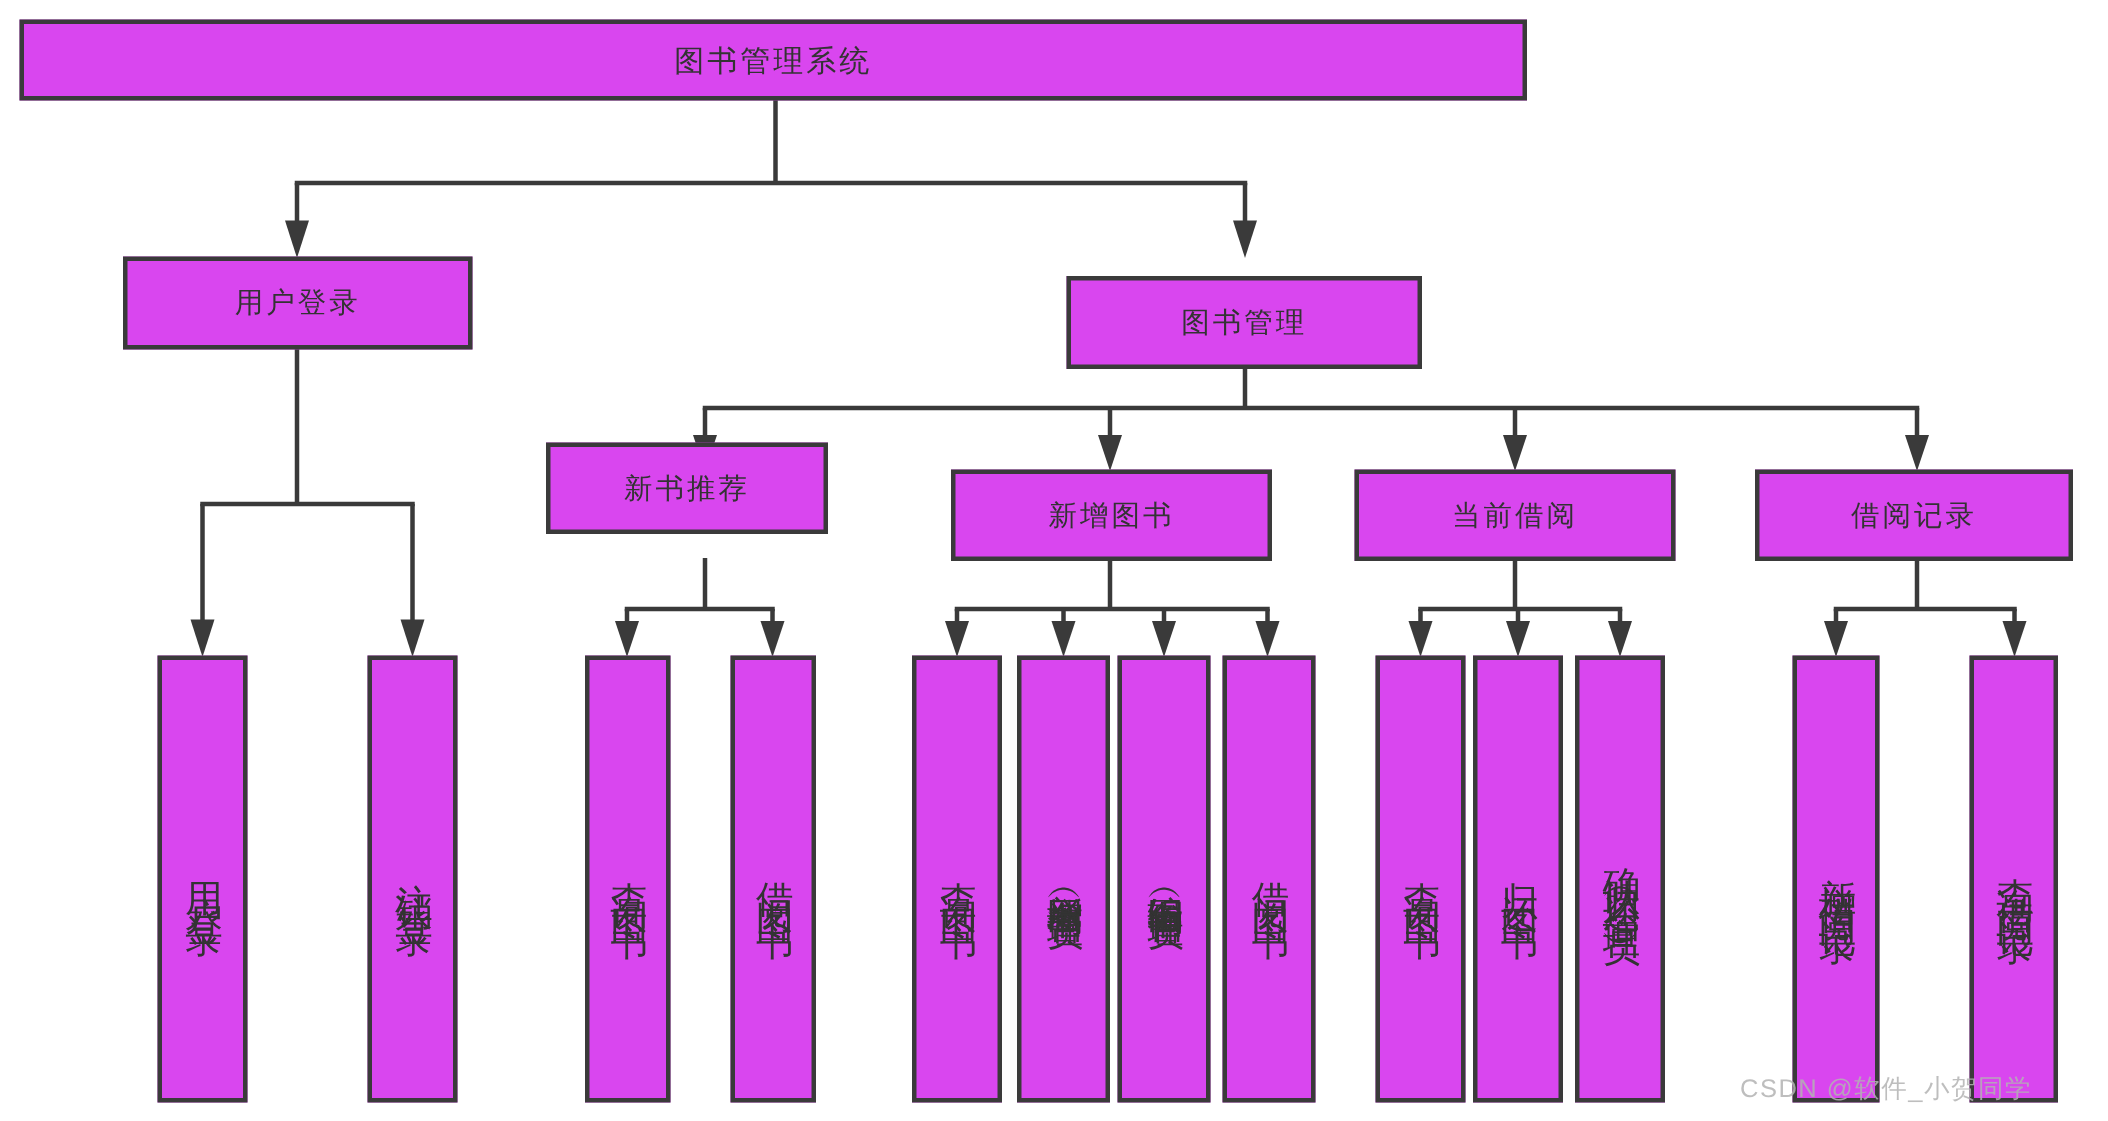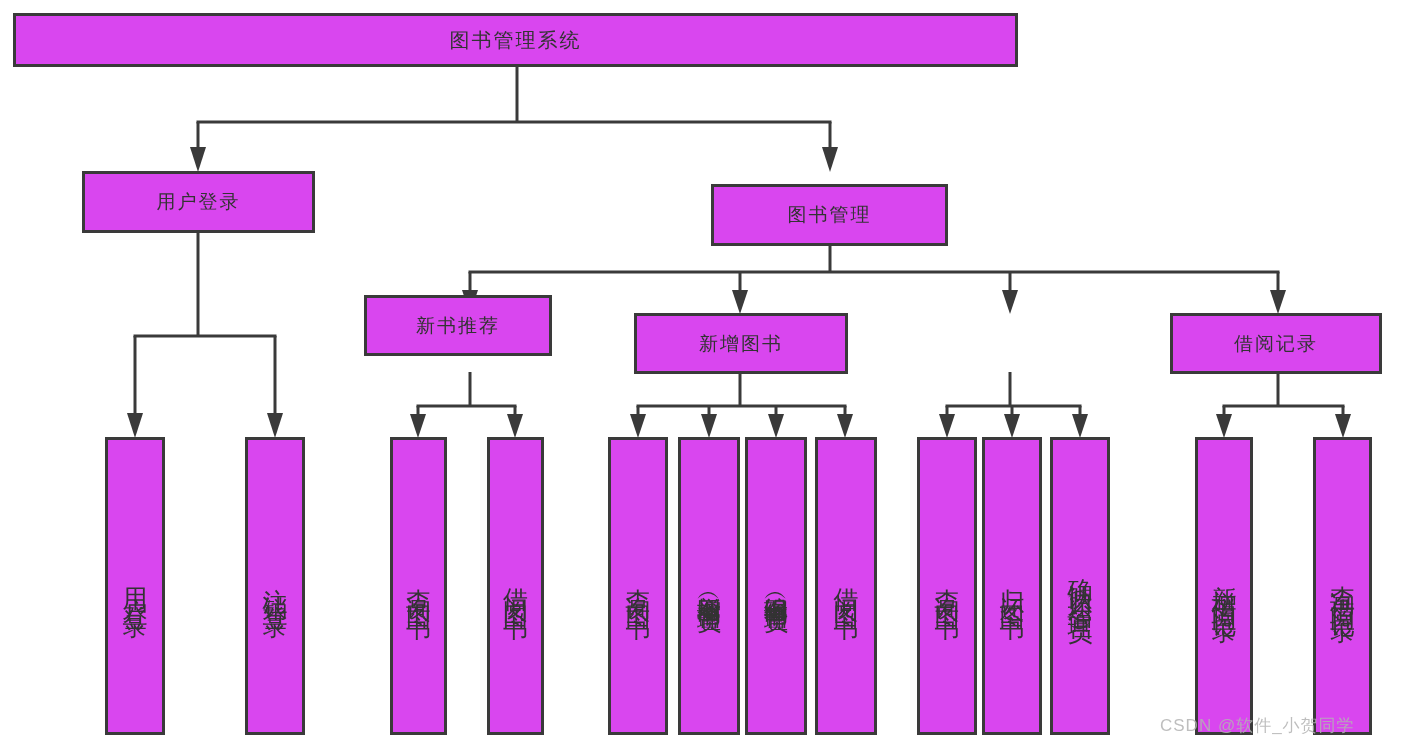--- a/index.html
+++ b/index.html
@@ -108,20 +108,23 @@
   <div class="box h" style="left:711px;top:171px;width:237px;height:62px;margin-top:13px;">
     <span class="lbl">图书管理</span>
   </div>
 
   <div class="box h" style="left:364px;top:295px;width:188px;height:61px;">
     <span class="lbl">新书推荐</span>
   </div>
   <div class="box h" style="left:634px;top:313px;width:214px;height:61px;">
     <span class="lbl">新增图书</span>
   </div>
+  <div class="box h" style="left:903px;top:313px;width:214px;height:61px;">
+    <span class="lbl">当前借阅</span>
+  </div>
   <div class="box h" style="left:1170px;top:313px;width:212px;height:61px;justify-content:center;">
     <span class="lbl">借阅记录</span>
   </div>
 
   <div class="box leaf" style="left:105px;top:437px;width:60px;height:298px;">
     <span class="lbl">用户登录</span>
   </div>
   <div class="box leaf" style="left:245px;top:437px;width:60px;height:298px;">
     <span class="lbl">注销登录</span>
   </div>

